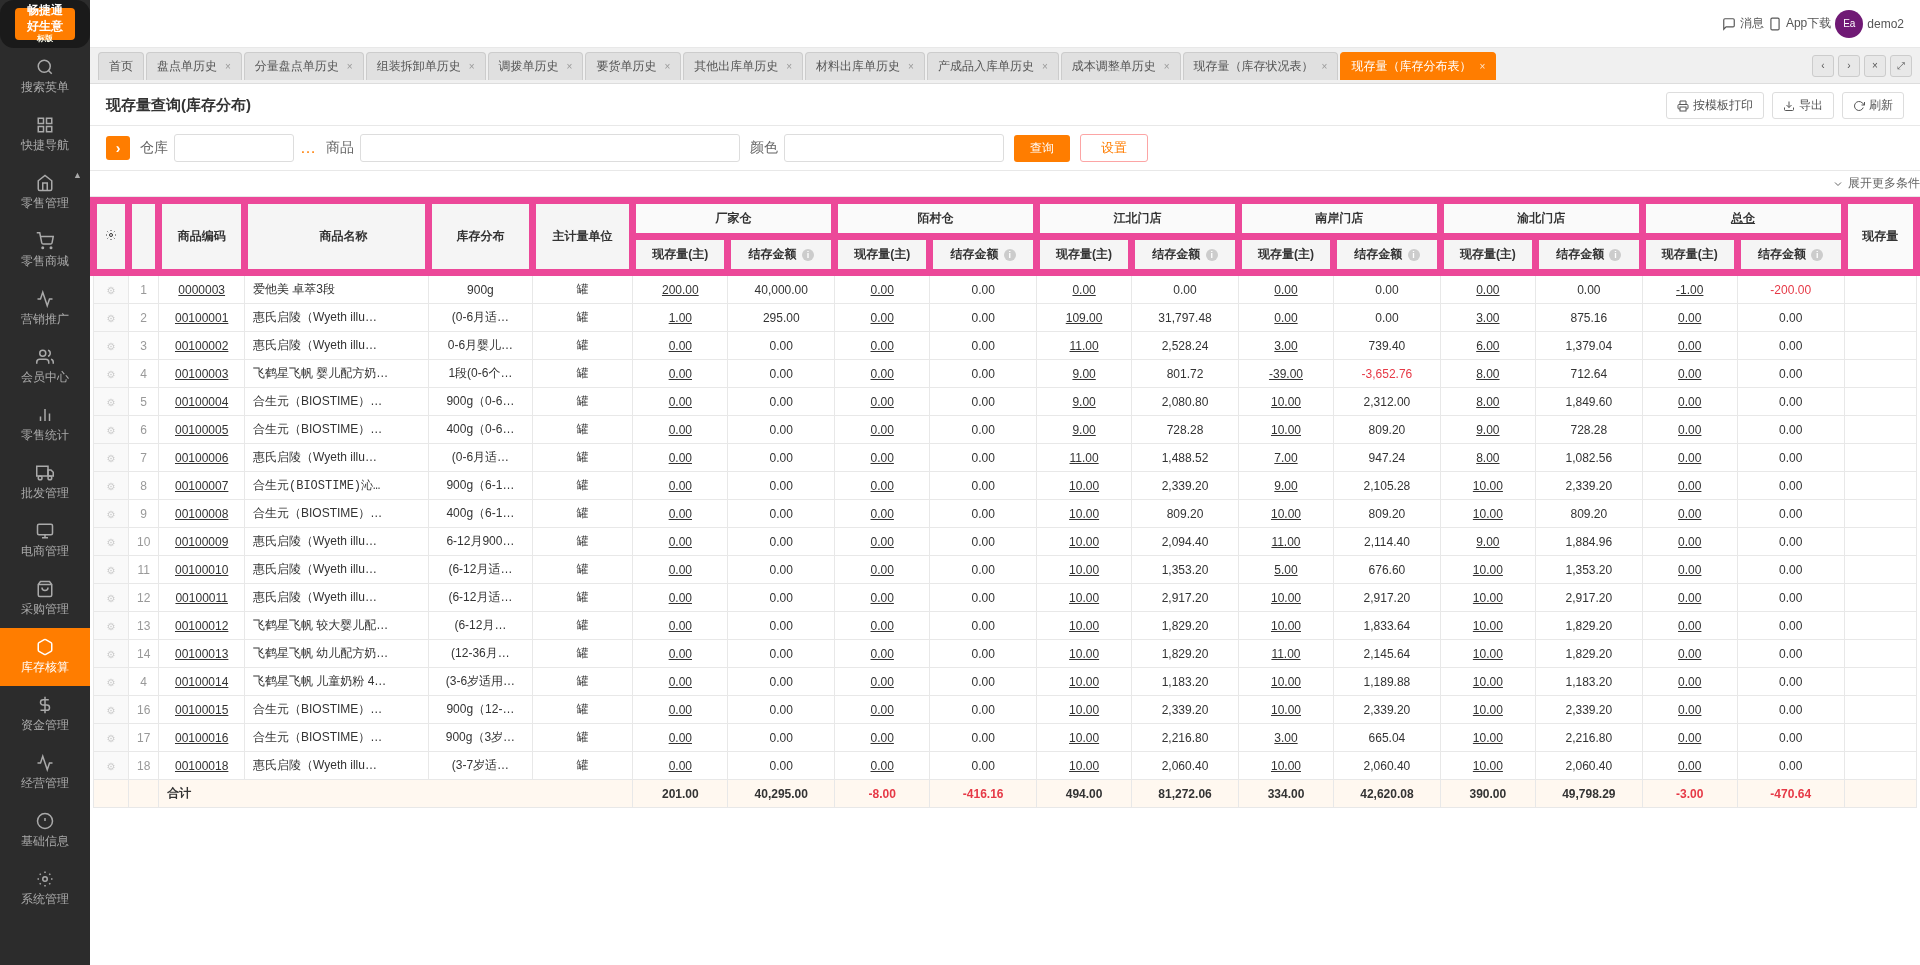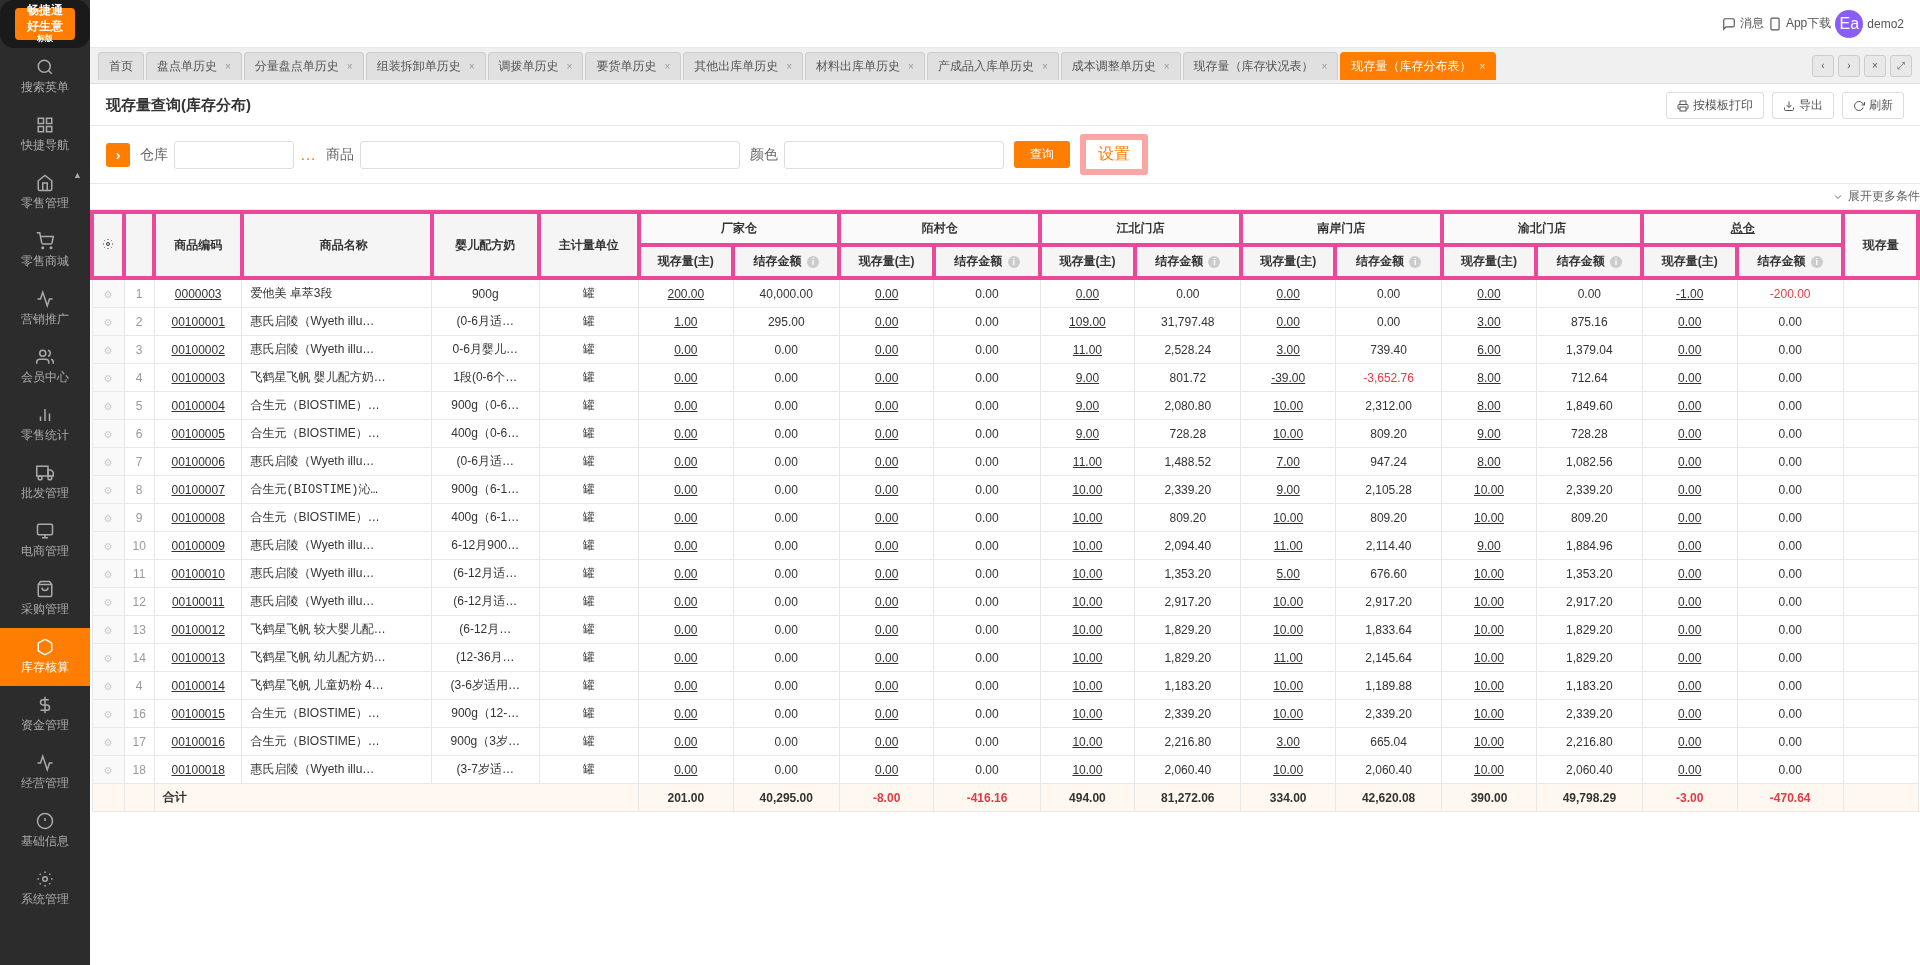--- a/index.html
+++ b/index.html
@@ -28,23 +28,23 @@
       align-items: center;
       gap: 4px;
       color: #555;
       cursor: pointer;
       font-size: 12px;
     }
     .top-bar-btn svg { width: 16px; height: 16px; }
     .user-avatar {
       width: 28px; height: 28px;
       border-radius: 50%;
-      background: #8b5cf6;
+      background: #701a75;
       display: flex; align-items: center; justify-content: center;
-      color: white; font-size: 16px;
+      color: white; font-size: 10px;
     }
 
     
     .tab-bar {
       height: 36px;
       background: #f0f0f0;
       display: flex;
       align-items: center;
       padding: 0 8px;
       border-bottom: 1px solid #ddd;
@@ -218,25 +218,25 @@
       color: white;
       border: none;
       border-radius: 3px;
       padding: 5px 16px;
       cursor: pointer;
       font-size: 12px;
     }
     .filter-set-btn {
       background: #fff;
       color: #ff7d00;
-      border: 6px solid #fca5a5;
+      border: 1px solid #fca5a5;
       border-radius: 3px;
-      padding: 4px 12px;
+      padding: 4px 20px;
       cursor: pointer;
-      font-size: 16px;
+      font-size: 13px;
     }
     .filter-expand {
       display: flex; align-items: center; gap: 4px;
       color: #666; cursor: pointer; font-size: 11px;
       margin-left: auto;
     }
 
     
     .table-container {
       flex: 1;
@@ -245,21 +245,21 @@
     }
     table {
       width: 100%;
       border-collapse: collapse;
       font-size: 11px;
     }
     thead tr {
       background: #f5f5f5;
     }
     thead th {
-      border: 4px solid #ec4899;
+      border: 7px solid #ec4899;
       padding: 6px 8px;
       text-align: center;
       font-weight: 600;
       color: #333;
       white-space: nowrap;
       position: sticky;
       top: 0;
       background: #f5f5f5;
       z-index: 10;
     }
@@ -579,21 +579,21 @@
         <tr>
           <th rowspan="2" style="width:28px;">
             <svg viewBox="0 0 24 24" fill="none" stroke="currentColor" stroke-width="2" style="width:12px;height:12px;">
                 <circle cx="12" cy="12" r="3"></circle>
                 <path d="M19.07 4.93l-1.41 1.41M4.93 4.93l1.41 1.41M19.07 19.07l-1.41-1.41M4.93 19.07l1.41-1.41M12 2v2M12 20v2M2 12h2M20 12h2"></path>
               </svg>
           </th>
           <th rowspan="2" style="width:30px;"></th>
           <th rowspan="2">商品编码</th>
           <th rowspan="2" style="min-width:120px;padding-left:22px;">商品名称</th>
-          <th rowspan="2">婴儿配方奶</th>
+          <th rowspan="2">库存分布</th>
           <th rowspan="2">主计量单位</th>
           <th colspan="2" style="background:#fafafa;">厂家仓</th>
           <th colspan="2" style="background:#fafafa;">陌村仓</th>
           <th colspan="2" style="background:#fafafa;">江北门店</th>
           <th colspan="2" style="background:#fafafa;">南岸门店</th>
           <th colspan="2" style="background:#fafafa;">渝北门店</th>
           <th colspan="2" style="background:#fafafa;text-decoration:underline;">总仓</th>
           <th rowspan="2" style="background:#fafafa;min-width:60px;">现存量</th>
         </tr>
         <tr>

